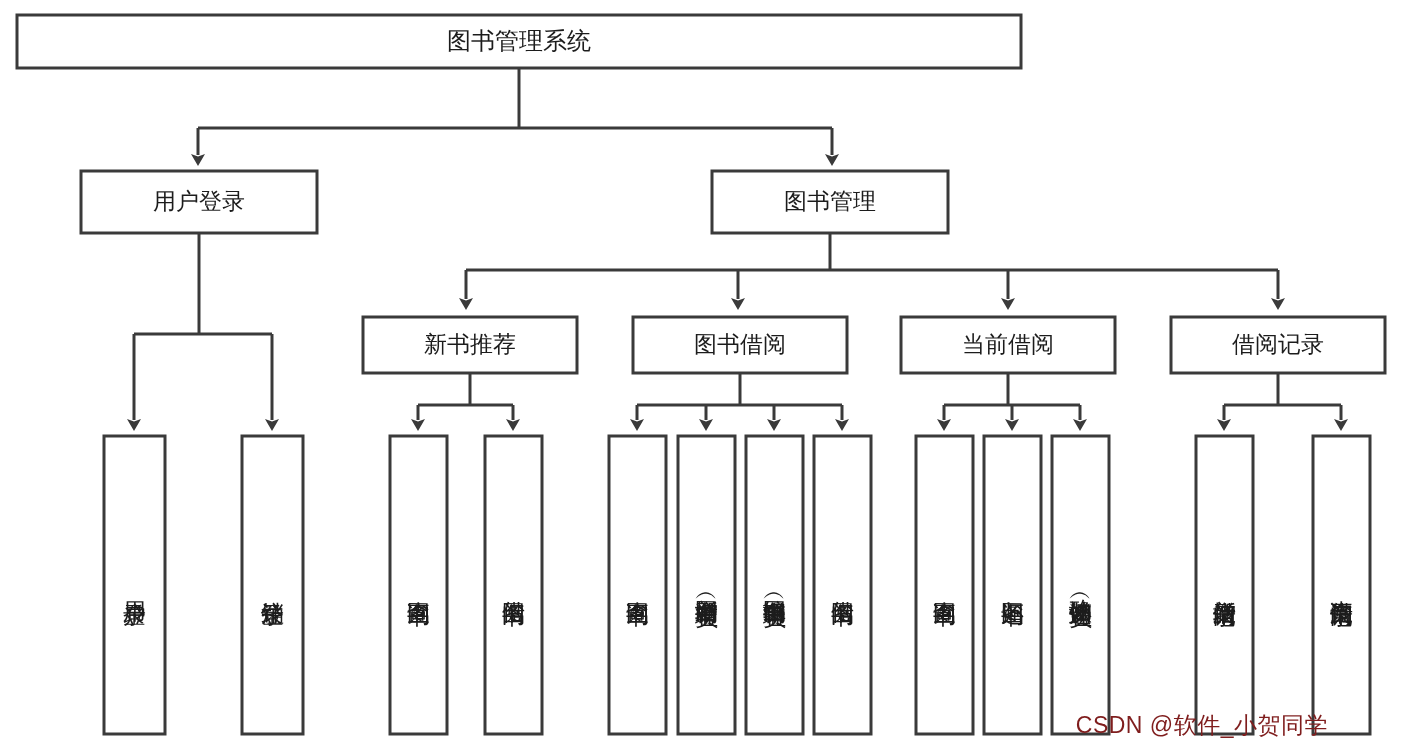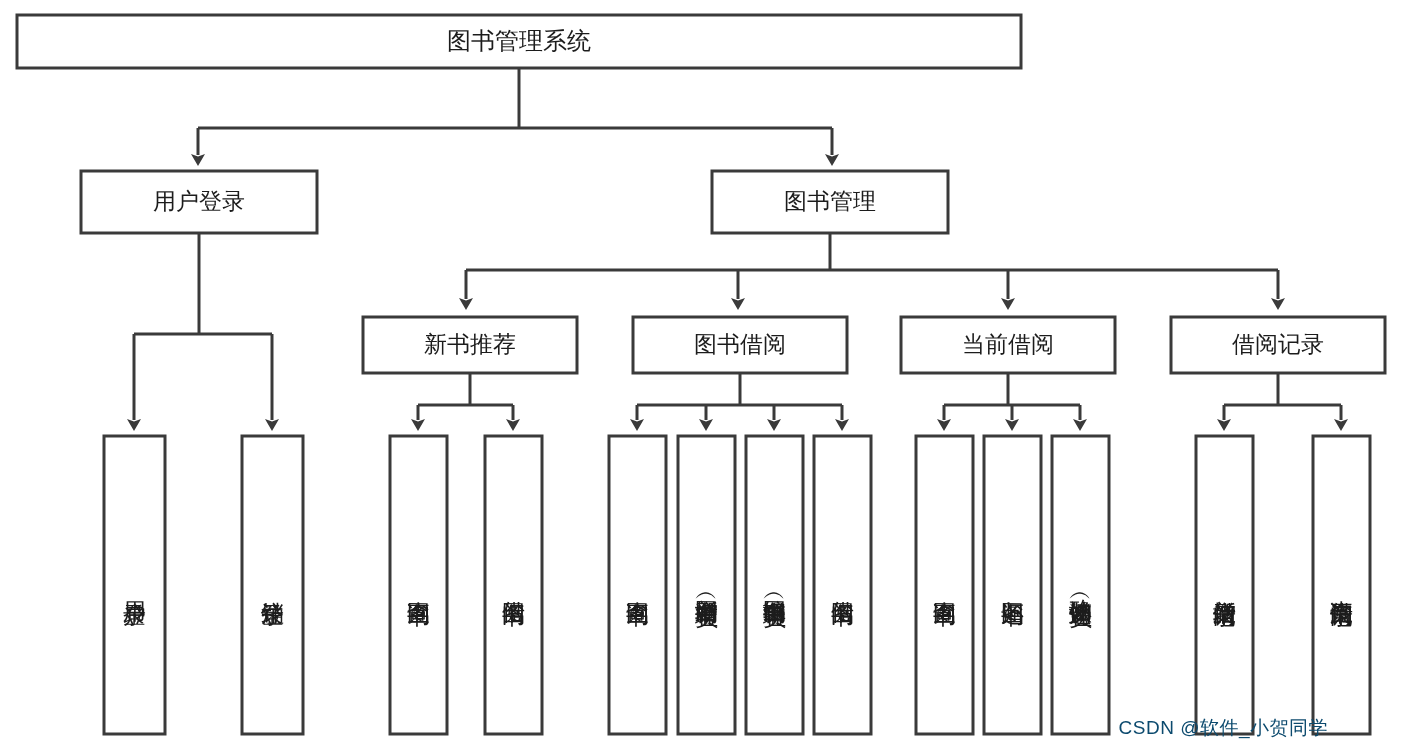--- a/index.html
+++ b/index.html
@@ -66,22 +66,22 @@
     align-items: center;
     justify-content: center;
     text-align: center;
     pointer-events: none;
   }
   #watermark {
     position: absolute;
     right: 10px;
     bottom: 6px;
     font-family: "Liberation Sans", "DejaVu Sans", sans-serif;
-    font-size: 19px;
-    color: #0c4a6e;
+    font-size: 23px;
+    color: #7f1d1d;
     letter-spacing: 0.5px;
     white-space: nowrap;
   }
 </style>
 </head>
 <body>
 
 <div id="diagram-root">
 
   <svg class="flow" viewBox="0 0 1405 747">

